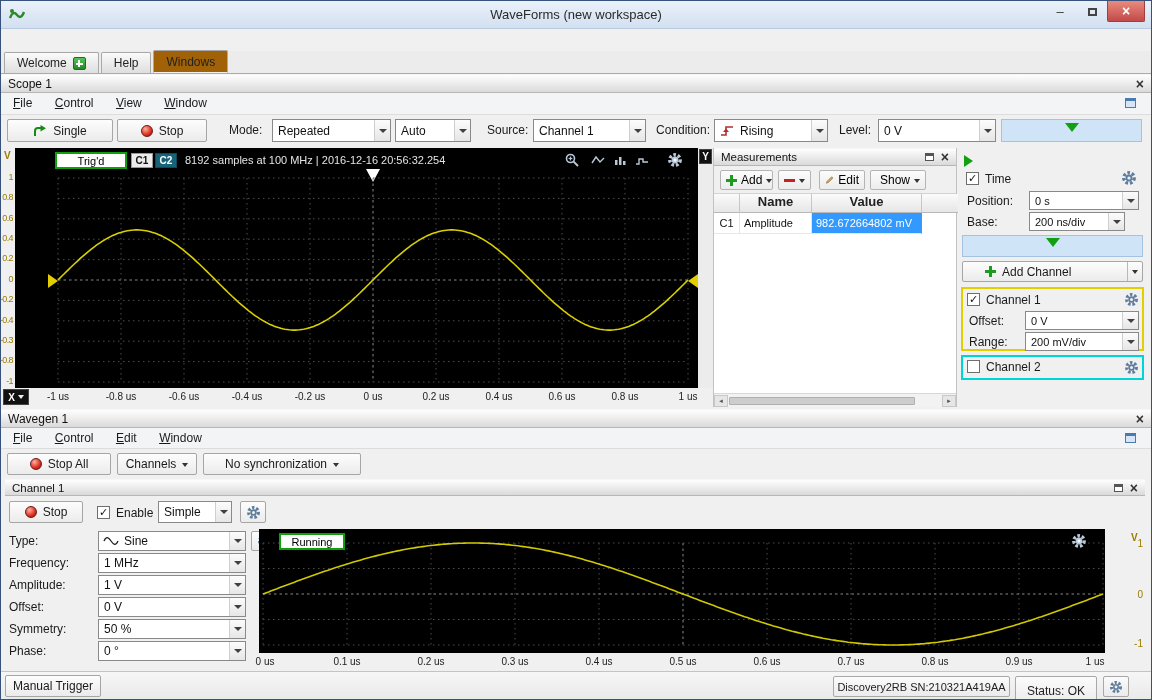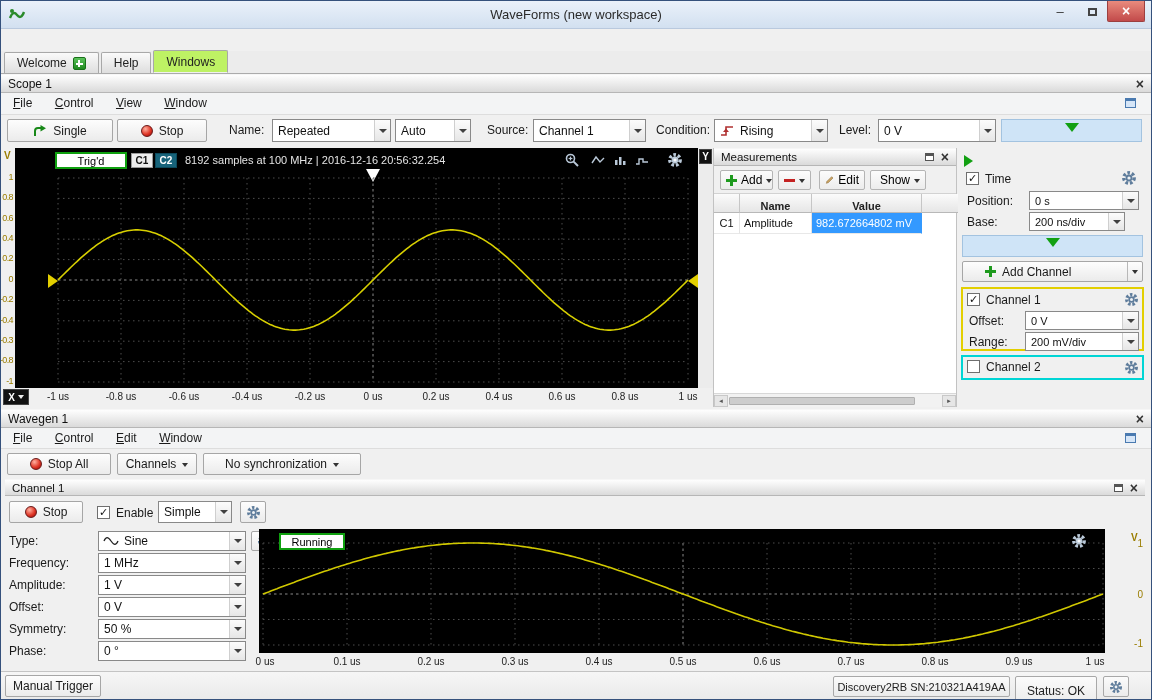--- a/index.html
+++ b/index.html
@@ -19,21 +19,21 @@
   #btn-close{left:1106px;width:38px;background:linear-gradient(#e98b7d,#c24a4a);border:1px solid #9c3f3f;border-top:none;border-radius:0 0 2px 2px;color:#fff;font-size:14px;font-weight:bold}
 
   
   .menubar{background:#f3f4f5;border-bottom:1px solid #dddddd}
   .mi{display:inline-block;padding:0 9px;font-size:12px;color:#1a1a1a;line-height:21px}
   .mi::first-letter{text-decoration:underline}
 
   
   #tabbar{left:0;top:50px;width:100%;height:23px;background:#ececec;border-bottom:1px solid #ababab;display:flex;align-items:flex-end;padding-left:3px}
   .tab{height:21px;display:inline-flex;align-items:center;gap:6px;padding:0 12px;font-size:12px;border:1px solid #a8a8a8;border-bottom:none;border-radius:2px 2px 0 0;background:linear-gradient(#fafafa,#dedede);margin-right:2px;color:#222}
-  .tab.active{background:#bef264;height:23px;position:relative;z-index:2;border-bottom:1px solid #f0f0f0}
+  .tab.active{background:#a16207;height:23px;position:relative;z-index:2;border-bottom:1px solid #f0f0f0}
   .tabplus{position:relative;width:13px;height:13px;background:linear-gradient(#5cc35c,#1f8a1f);border:1px solid #187018;border-radius:2px}
   .tabplus::before{content:"";position:absolute;left:2px;top:5px;width:7px;height:2px;background:#fff}
   .tabplus::after{content:"";position:absolute;left:4.5px;top:2.5px;width:2px;height:7px;background:#fff}
 
   
   .phdr{background:linear-gradient(#fefefe,#dadada);border-bottom:1px solid #b6b6b6;border-top:1px solid #f6f6f6;display:flex;align-items:center;padding:0 7px;font-size:12px;color:#111}
   .hdr-icons{margin-left:auto;display:flex;align-items:center;gap:7px}
   .icon-float{width:9px;height:8px;border:1px solid #555;border-top:3px solid #555;background:#fff}
   .hdr-x{font-size:14px;font-weight:bold;color:#333;line-height:1}
   .icon-bluewin{width:11px;height:10px;border:1px solid #4a7ab0;border-top:3px solid #4a7ab0;background:#d6e6f8}
@@ -69,21 +69,21 @@
   .scope-ic{color:#b9c8d8}
   .panel-ic{color:#5f7d9c}
   .ytick{position:absolute;right:1px;font-size:9px;letter-spacing:-0.6px;color:#9a7d00}
   .vlab{font-size:10px;font-weight:bold;color:#9a7d00}
   .xtick{position:absolute;top:3px;transform:translateX(-50%);font-size:10px;color:#222}
   .axbtn{background:#111;color:#fff;font-size:10px;font-weight:bold;display:flex;align-items:center;justify-content:center;gap:3px;border:1px solid #444}
 
   
   #meas{left:712px;top:147px;width:244px;height:259px;background:#fff;border-left:1px solid #c2c2c2;border-right:1px solid #c2c2c2}
   .tbtn{display:flex;align-items:center;gap:4px;background:linear-gradient(#fcfcfc,#ececec);border:1px solid #b4b4b4;border-radius:2px;font-size:12px;padding:0 5px}
-  .thead{background:linear-gradient(#fbfbfb,#e6e6e6);border-right:1px solid #c6c6c6;border-bottom:1px solid #b8b8b8;font-size:11px;font-weight:bold;display:flex;align-items:flex-end;justify-content:center;color:#222}
+  .thead{background:linear-gradient(#fbfbfb,#e6e6e6);border-right:1px solid #c6c6c6;border-bottom:1px solid #b8b8b8;font-size:13px;font-weight:bold;display:flex;align-items:flex-start;justify-content:center;color:#222}
   .tcell{font-size:11px;display:flex;align-items:center;border-right:1px solid #e4e4e4;border-bottom:1px solid #e8e8e8;padding-left:4px;color:#111;background:#fff}
   .valcell{background:#3399ff;color:#fff;border-right:1px solid #3399ff}
   .sb{background:#f2f2f2;border-top:1px solid #d8d8d8;display:flex;align-items:center}
   .sb-btn{width:14px;height:12px;display:flex;align-items:center;justify-content:center;font-size:6px;color:#555;background:#e6e6e6;border:1px solid #c8c8c8}
   .sb-thumb{height:8px;background:#cdcdcd;border:1px solid #b0b0b0;border-radius:1px}
 
   
   #settings{left:958px;top:147px;width:186px;height:259px}
   .grp{position:absolute;background:#f0f0f0}
   #grp-ch1{border:2px solid #e3cf00}
@@ -202,21 +202,21 @@
   <div class="btn abs" style="left:6px;top:118px;width:106px;height:23px">
     <svg class="ic" width="14" height="14">
         <use href="#sym-single"></use>
       </svg>
     <span>Single</span>
   </div>
   <div class="btn abs" style="left:116px;top:118px;width:90px;height:23px">
     <span class="stopdot"></span>
     <span>Stop</span>
   </div>
-  <span class="fieldlab abs txt" style="left:228px;top:122px">Name:</span>
+  <span class="fieldlab abs txt" style="left:228px;top:122px">Mode:</span>
   <div class="combo abs" style="left:271px;top:118px;width:119px;height:23px">
     <span class="ct">Repeated</span>
     <span class="ca"></span>
   </div>
   <div class="combo abs" style="left:394px;top:118px;width:76px;height:23px">
     <span class="ct">Auto</span>
     <span class="ca"></span>
   </div>
   <span class="fieldlab abs txt" style="left:486px;top:122px">Source:</span>
   <div class="combo abs" style="left:532px;top:118px;width:113px;height:23px">

